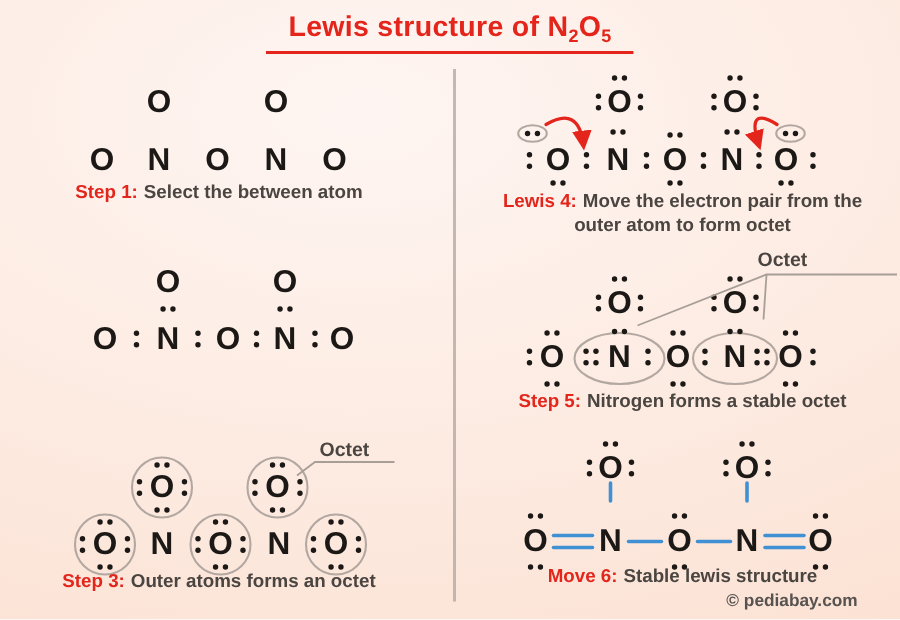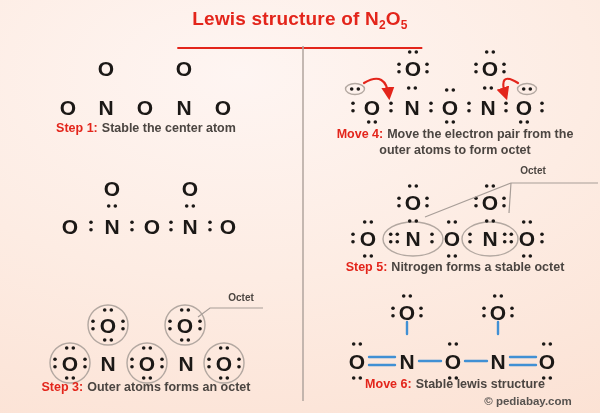--- a/index.html
+++ b/index.html
@@ -6,41 +6,41 @@
     --red:#e3251b; --blue:#4090d4; --ink:#1b1816; --cap:#4b4541;
     --ring:#b3a8a1; --bg1:#fef5f2; --bg2:#fdece3; --bg3:#fbdfd0; --div:#b0a49d;
   }
   *{margin:0;padding:0;box-sizing:border-box;}
   html,body{width:600px;height:413px;overflow:hidden;}
   body{font-family:"Liberation Sans","DejaVu Sans",sans-serif;}
   .canvas{position:relative;width:600px;height:413px;
     background:radial-gradient(130% 110% at 40% 18%, var(--bg1) 0%, var(--bg2) 45%, var(--bg3) 100%);}
   .title{position:absolute;top:6px;left:50%;transform:translateX(-50%);
     font-size:19px;font-weight:bold;color:var(--red);white-space:nowrap;
-    border-bottom:2.5px solid var(--red);padding:2px 15px 15px 15px;letter-spacing:.2px;}
+    border-bottom:2.5px solid var(--red);padding:2px 15px 3px 15px;letter-spacing:.2px;}
   .title .sub{font-size:12px;vertical-align:-4px;font-weight:bold;}
   .divider{position:absolute;left:302px;top:46px;width:1.5px;height:355px;background:var(--div);opacity:.75;}
   svg.layer{position:absolute;left:0;top:0;width:600px;height:413px;}
   svg .atom{font-family:"Liberation Sans","DejaVu Sans",sans-serif;font-size:21px;font-weight:bold;
     fill:var(--ink);text-anchor:middle;dominant-baseline:central;}
   svg .dot{fill:var(--ink);}
   svg .ring{fill:none;stroke:var(--ring);stroke-width:1.4;}
   svg .pointer{fill:none;stroke:#a89e98;stroke-width:1.2;}
   svg .arrow{fill:none;stroke:var(--red);stroke-width:2.2;stroke-linecap:round;}
   svg .bond{stroke:var(--blue);stroke-width:2.4;stroke-linecap:round;}
   .cap{position:absolute;font-size:12.5px;font-weight:bold;color:var(--cap);
     text-align:center;line-height:15.5px;}
   .cap-label{color:var(--red);margin-right:4px;text-align:right;}
   .cap1{left:36px;top:121px;width:220px;}
   .cap2{left:36px;top:240px;width:220px;}
   .cap3{left:21px;top:380px;width:250px;}
   .cap4{left:330px;top:127px;width:250px;}
   .cap5{left:320px;top:260px;width:270px;}
   .cap6{left:335px;top:377px;width:240px;}
-  .octet{position:absolute;width:56px;font-size:10px;font-weight:bold;color:var(--cap);text-align:center;}
+  .octet{position:absolute;width:56px;font-size:13px;font-weight:bold;color:var(--cap);}
   .octet1{left:213px;top:292px;}
   .octet2{left:505px;top:165px;}
   .copyright{position:absolute;left:460px;top:395px;width:136px;text-align:center;
     font-size:11.5px;font-weight:bold;color:#575350;}
 </style>
 </head>
 <body>
 
 <div class="canvas">
 
@@ -273,26 +273,26 @@
       <circle cx="449.7" cy="378" r="1.8" class="dot"></circle>
       <circle cx="456.3" cy="378" r="1.8" class="dot"></circle>
       <text x="498" y="361" class="atom">N</text>
       <text x="547" y="361" class="atom">O</text>
       <circle cx="543.7" cy="344" r="1.8" class="dot"></circle>
       <circle cx="550.3" cy="344" r="1.8" class="dot"></circle>
       <circle cx="543.7" cy="378" r="1.8" class="dot"></circle>
       <circle cx="550.3" cy="378" r="1.8" class="dot"></circle>
     </svg>
 
-  <div class="cap cap1"><span class="cap-label">Step 1:</span><span class="cap-text">Stable the center atom</span></div>
+  <div class="cap cap1"><span class="cap-label">Step 1:</span><span class="cap-text">Select the between atom</span></div>
 
 
   <div class="cap cap3"><span class="cap-label">Step 3:</span><span class="cap-text">Outer atoms forms an octet</span></div>
 
-  <div class="cap cap4"><span class="cap-label">Move 4:</span><span class="cap-text">Move the electron pair from the outer atoms to form octet</span></div>
+  <div class="cap cap4"><span class="cap-label">Lewis 4:</span><span class="cap-text">Move the electron pair from the outer atom to form octet</span></div>
 
   <div class="cap cap5"><span class="cap-label">Step 5:</span><span class="cap-text">Nitrogen forms a stable octet</span></div>
 
   <div class="cap cap6"><span class="cap-label">Move 6:</span><span class="cap-text">Stable lewis structure</span></div>
 
   <div class="octet octet1">Octet</div>
   <div class="octet octet2">Octet</div>
 
   <div class="copyright">© pediabay.com</div>
 </div>

